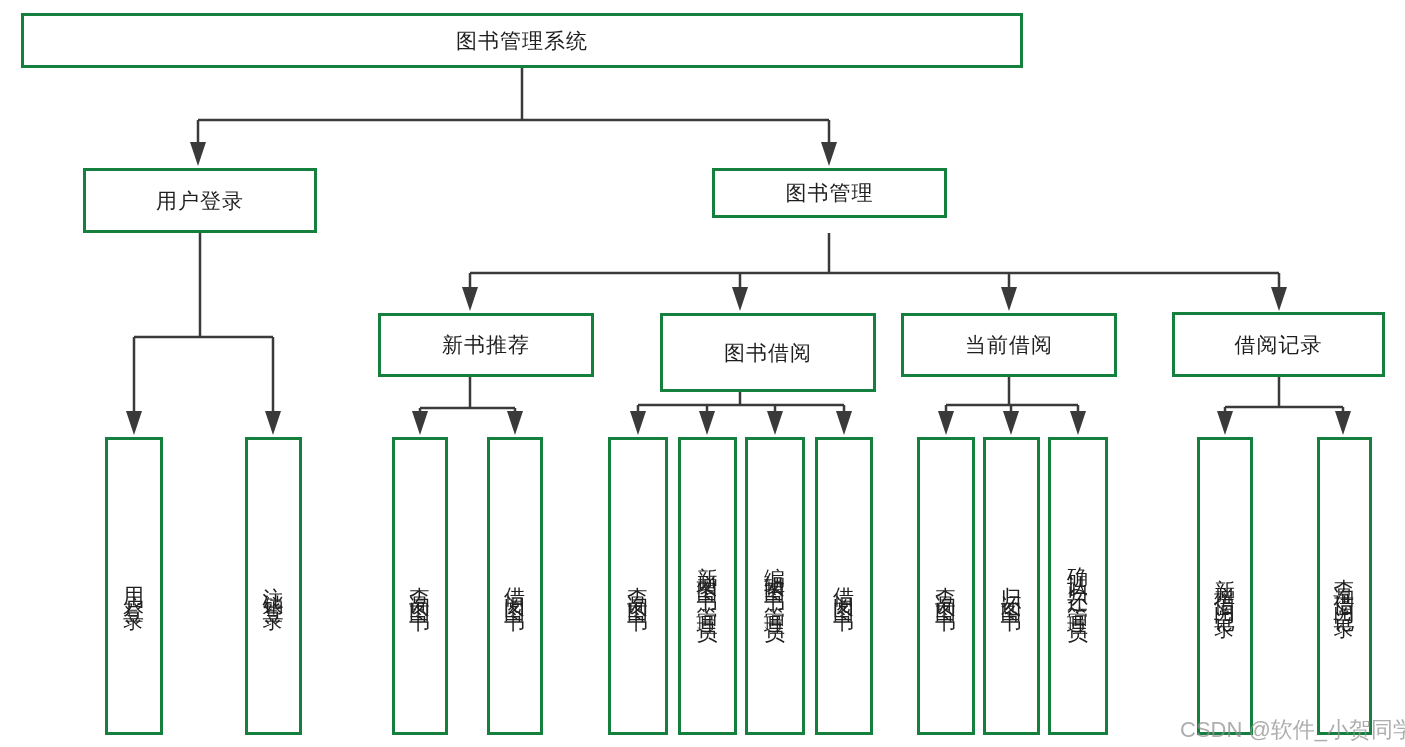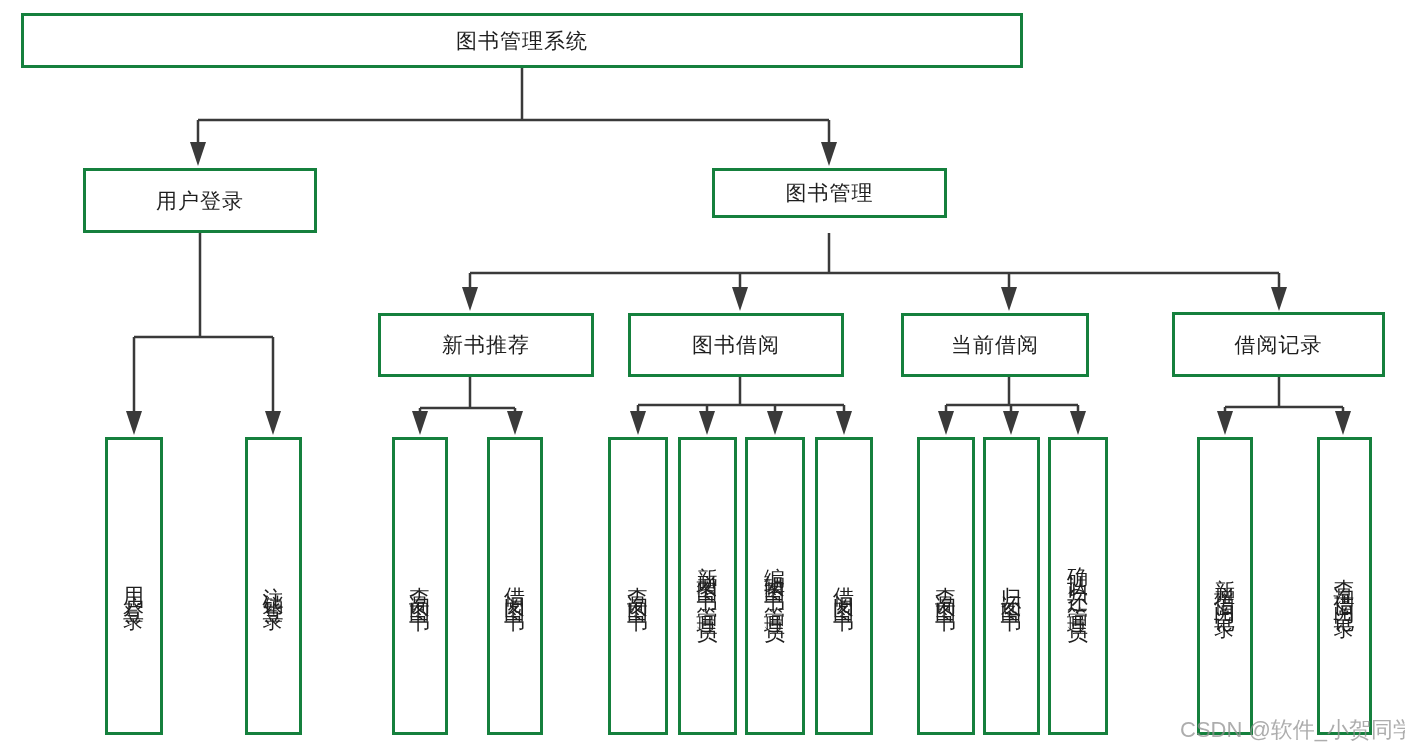--- a/index.html
+++ b/index.html
@@ -15,22 +15,22 @@
   .h-box span{font-size:21px;letter-spacing:1px;white-space:nowrap;}
   .v-box span{
     writing-mode:vertical-rl;text-orientation:mixed;
     font-size:21px;line-height:1;letter-spacing:8px;white-space:nowrap;
   }
   
   .n-root   {left:21px;  top:13px;  width:1002px;height:55px;}
   .n-login  {left:83px;  top:168px; width:234px; height:65px;}
   .n-mgmt   {left:712px; top:168px; width:235px; height:50px;}
   .n-newrec {left:366px; top:313px; width:216px; height:64px;margin-left:12px;}
-  .n-borrow {left:628px; top:313px; width:216px; height:64px;align-items:center;}
-  .n-current{left:901px; top:313px; width:188px; height:64px;}
+  .n-borrow {left:660px; top:313px; width:216px; height:79px;align-items:center;}
+  .n-current{left:901px; top:313px; width:216px; height:64px;}
   .n-records{left:1172px;top:312px; width:213px; height:65px;}
   
   .lf{top:437px;height:298px;}
   .l-a1{left:105px; width:58px;}
   .l-a2{left:245px; width:57px;}
   .l-b1{left:392px; width:56px;}
   .l-b2{left:487px; width:56px;}
   .l-c1{left:608px; width:60px;}
   .l-c2{left:678px; width:59px;}
   .l-c3{left:745px; width:60px;}

